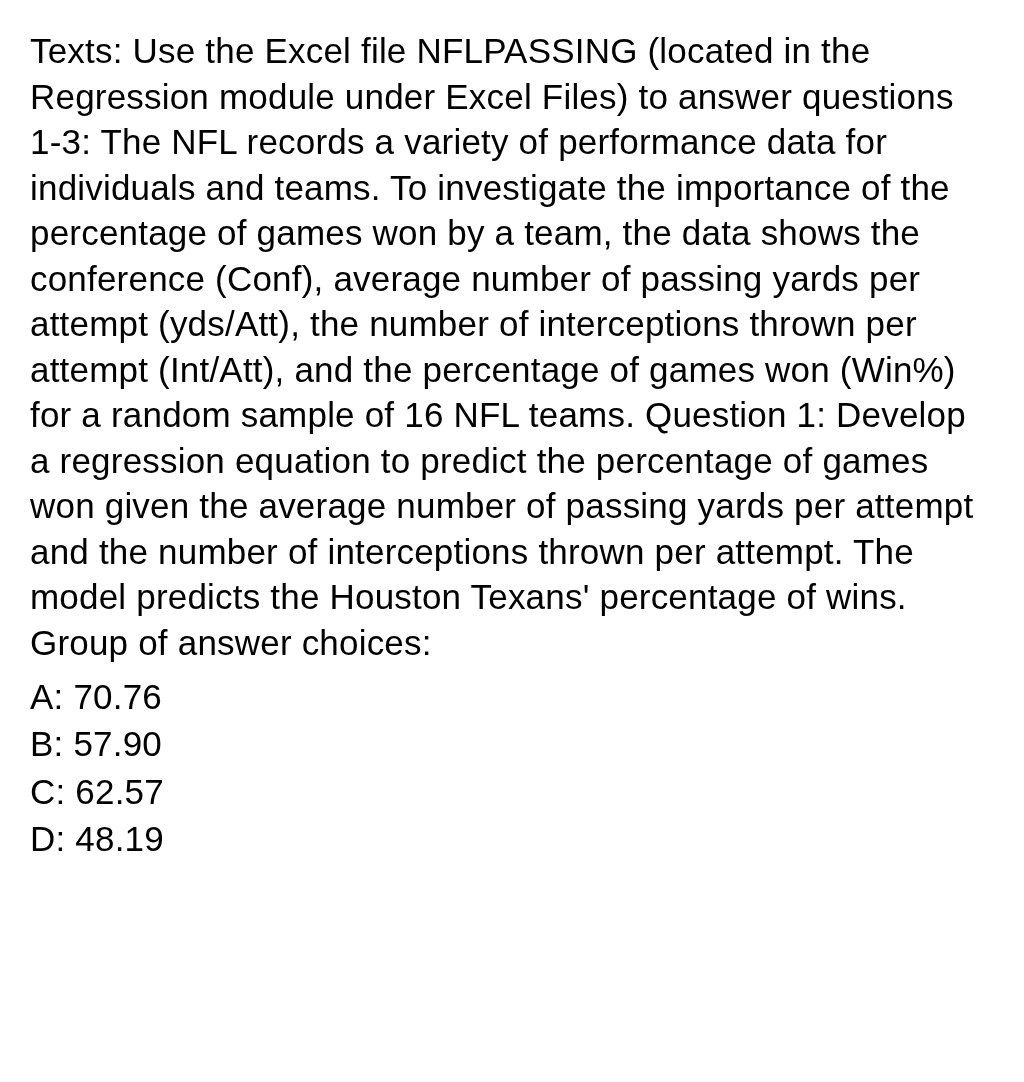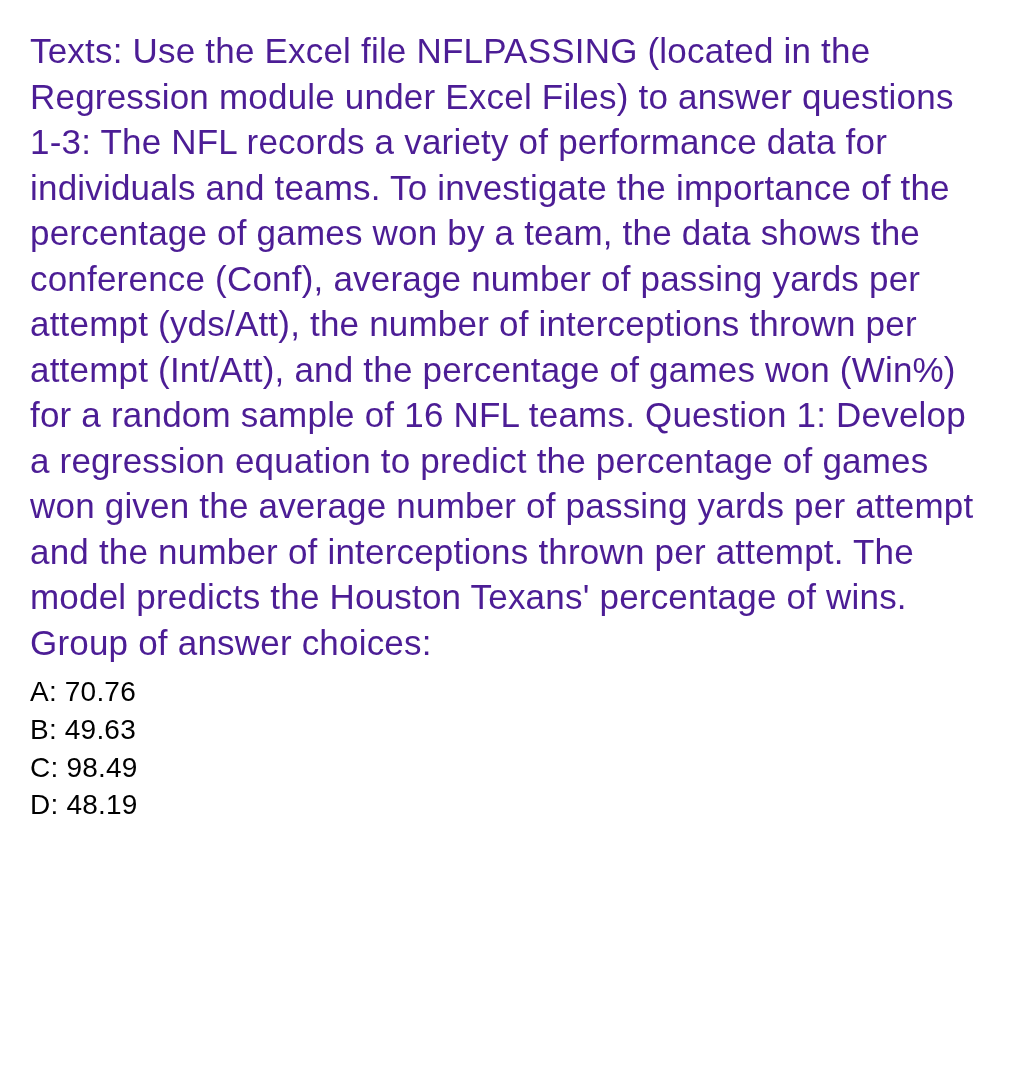--- a/index.html
+++ b/index.html
@@ -10,49 +10,49 @@
     body {
       width: 1024px;
       height: 1082px;
       background: #ffffff;
       font-family: Arial, Helvetica, sans-serif;
       padding: 28px 30px;
     }
     .content {
       font-size: 35px;
       line-height: 1.3;
-      color: #4c1d95;
+      color: #000000;
       letter-spacing: 0.2px;
     }
     .choices {
       margin-top: 8px;
-      font-size: 28px;
+      font-size: 35px;
       line-height: 1.35;
       color: #000000;
       letter-spacing: 0.2px;
     }
     .choice-line {
       display: block;
     }
   </style>
 </head>
 <body>
 
 <div class="content">Texts: Use the Excel file NFLPASSING (located in the Regression module under Excel Files) to answer questions 1-3: The NFL records a variety of performance data for individuals and teams. To investigate the importance of the percentage of games won by a team, the data shows the conference (Conf), average number of passing yards per attempt (yds/Att), the number of interceptions thrown per attempt (Int/Att), and the percentage of games won (Win%) for a random sample of 16 NFL teams. Question 1: Develop a regression equation to predict the percentage of games won given the average number of passing yards per attempt and the number of interceptions thrown per attempt. The model predicts the Houston Texans' percentage of wins. Group of answer choices:</div>
 
 <div class="choices">
   <span class="choice-line">
     <span>A:</span>
     <span>70.76</span>
   </span>
   <span class="choice-line">
     <span>B:</span>
-    <span>49.63</span>
+    <span>57.90</span>
   </span>
   <span class="choice-line">
     <span>C:</span>
-    <span>98.49</span>
+    <span>62.57</span>
   </span>
   <span class="choice-line">
     <span>D:</span>
     <span>48.19</span>
   </span>
 </div>
 
 </body></html>

